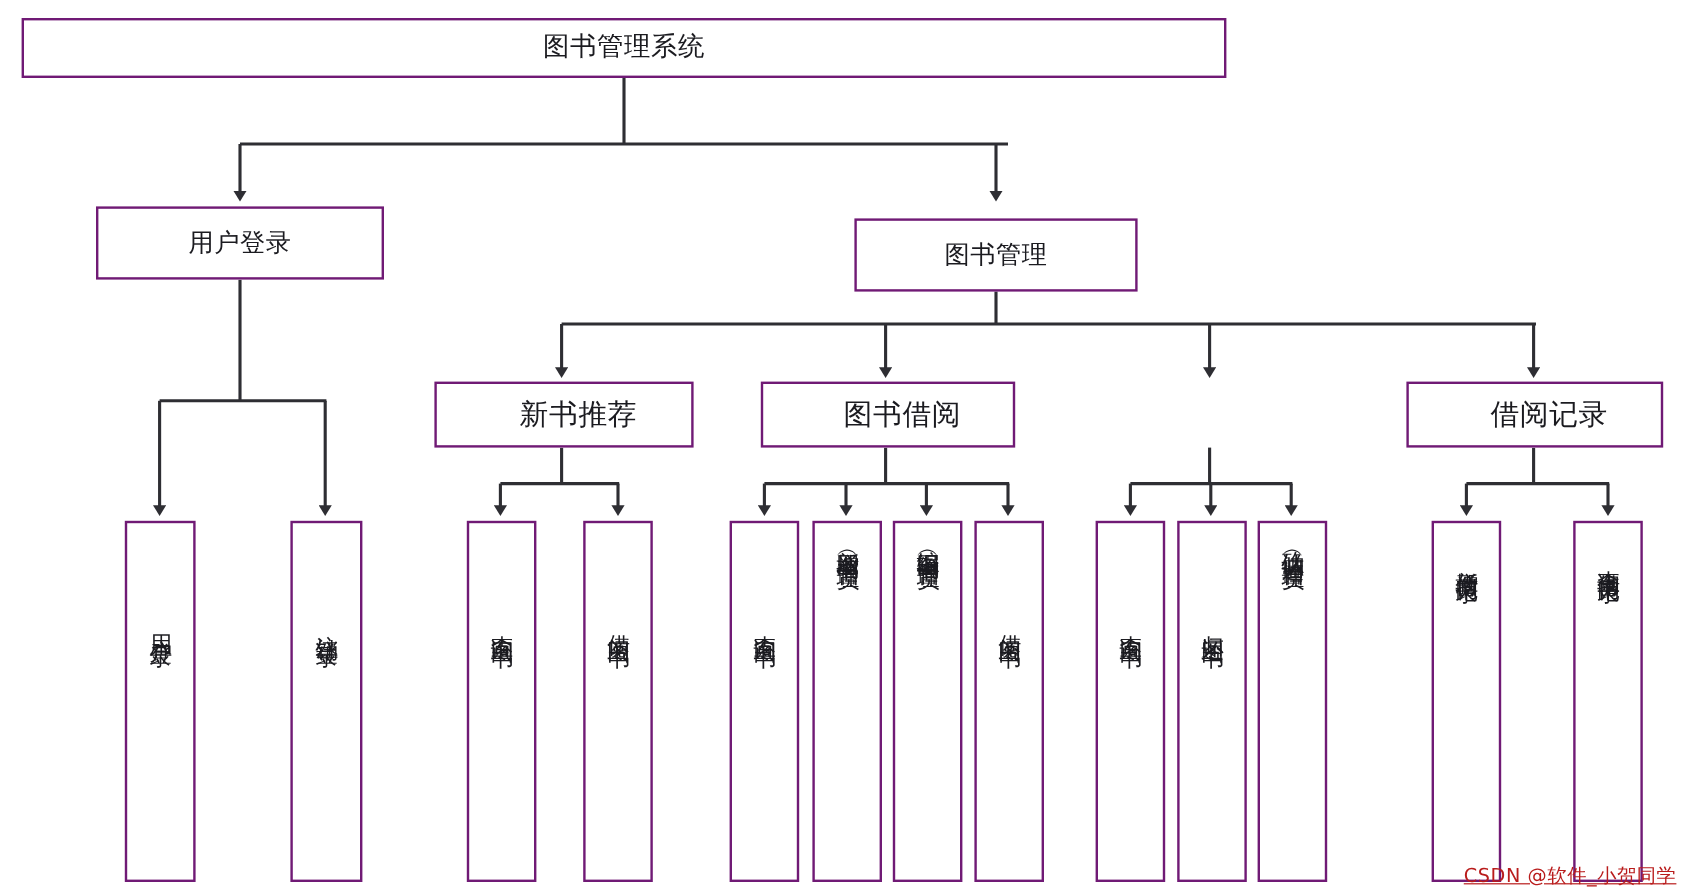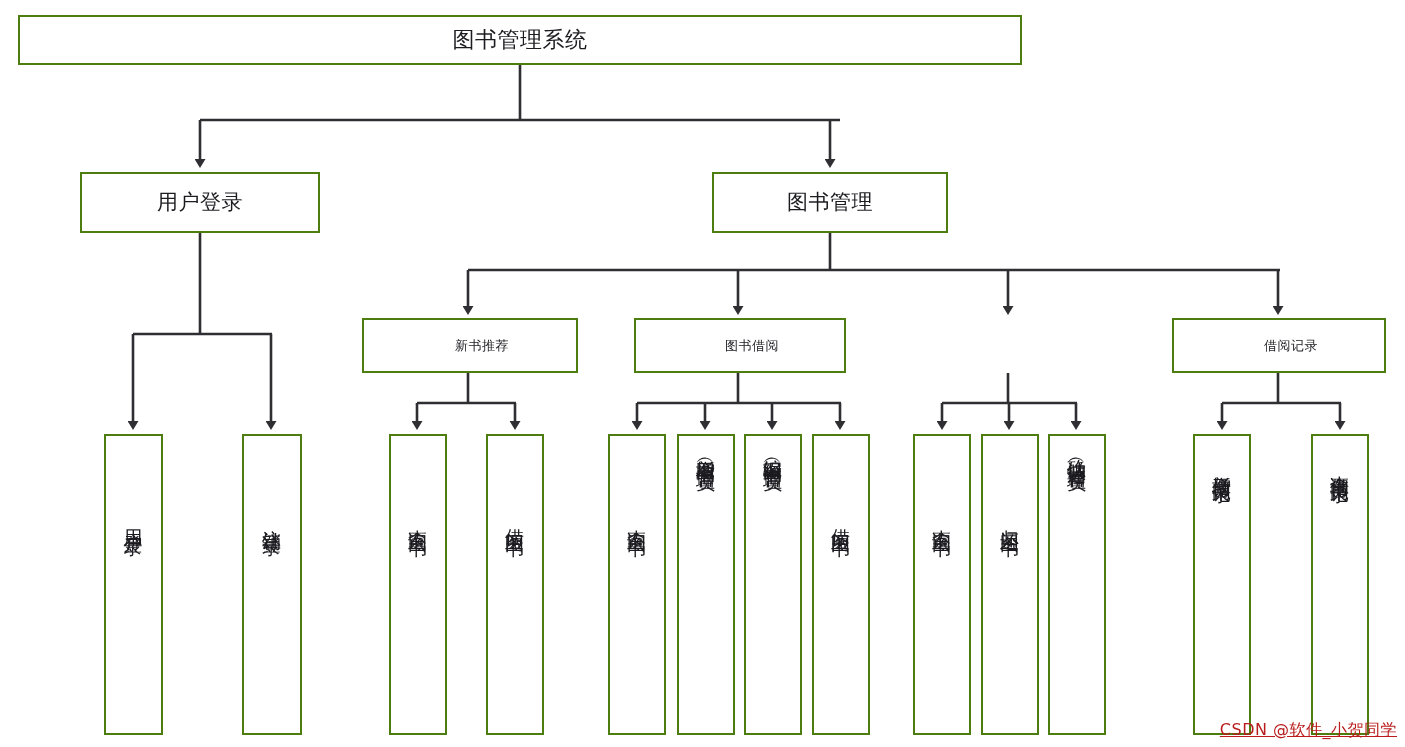--- a/index.html
+++ b/index.html
@@ -24,38 +24,38 @@
     left: 0;
     top: 0;
     width: 1405px;
     height: 747px;
     pointer-events: none;
   }
   .node {
     position: absolute;
     box-sizing: border-box;
     background: #ffffff;
-    border: 2px solid #4d7c0f;
+    border: 2px solid #701a75;
     display: flex;
     align-items: center;
     justify-content: center;
     z-index: 2;
   }
   .node .label {
     font-size: 21px;
     line-height: 1.18;
     letter-spacing: 0.5px;
     color: #1b1b20;
     white-space: nowrap;
     text-align: center;
   }
   
   .node.root .label { font-size: 22px; }
   .node.level1 .label { font-size: 21px; }
-  .node.level2 .label { font-size: 13px; margin-left: 24px; }
+  .node.level2 .label { font-size: 24px; margin-left: 24px; }
 
   
   .node.leaf {
     align-items: flex-start;
     justify-content: center;
     padding-top: 6px;
   }
   .node.leaf .label {
     writing-mode: vertical-rl;
     text-orientation: upright;
@@ -136,21 +136,21 @@
   </svg>
 
   <div class="node root" style="left:18px; top:15px; width:1004px; height:50px;">
     <span class="label">图书管理系统</span>
   </div>
 
   <div class="node level1" style="left:80px; top:172px; width:240px; height:61px;">
     <span class="label">用户登录</span>
   </div>
 
-  <div class="node level1" style="left:712px; top:172px; width:236px; height:61px;">
+  <div class="node level1" style="left:712px; top:182px; width:236px; height:61px;">
     <span class="label">图书管理</span>
   </div>
 
   <div class="node level2" style="left:362px; top:318px; width:216px; height:55px;">
     <span class="label">新书推荐</span>
   </div>
 
   <div class="node level2" style="left:634px; top:318px; width:212px; height:55px;">
     <span class="label">图书借阅</span>
   </div>

